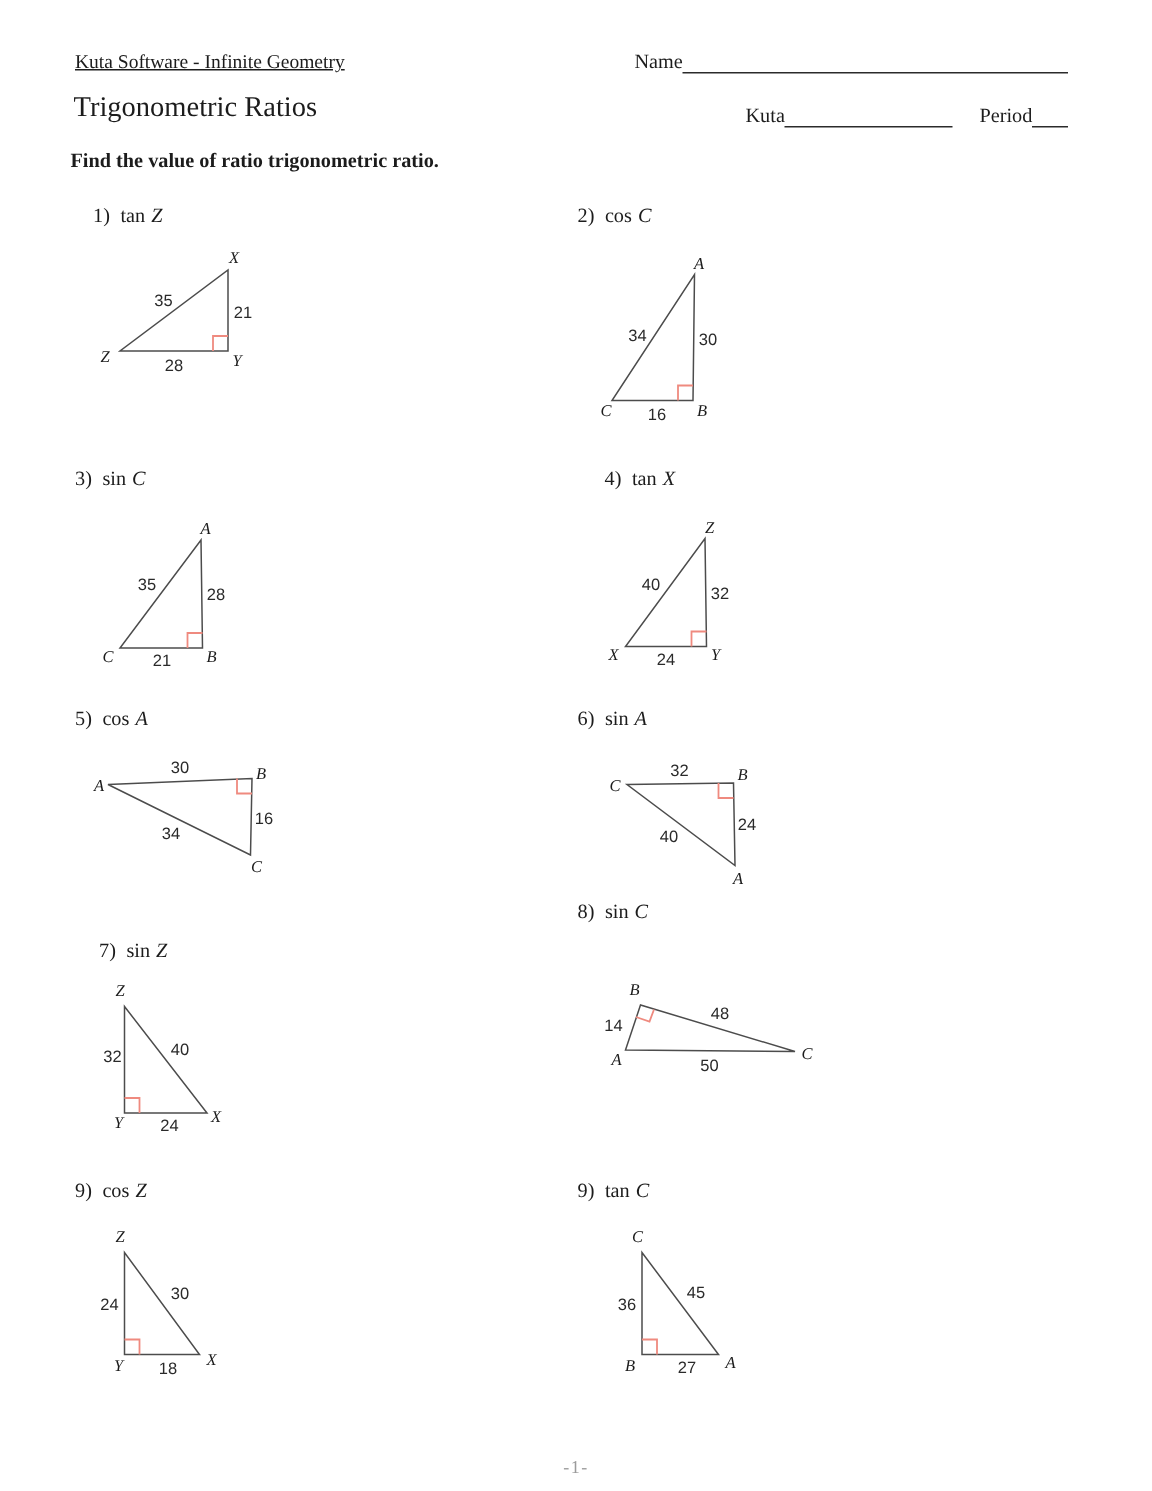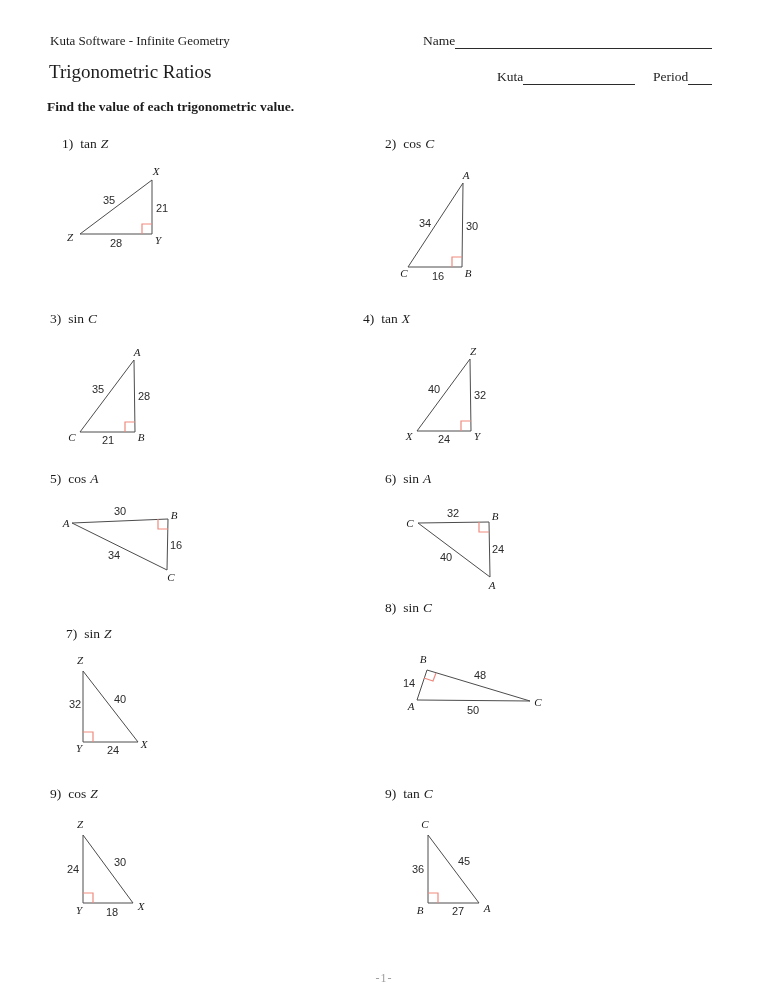--- a/index.html
+++ b/index.html
@@ -5,21 +5,21 @@
   html,body{margin:0;padding:0;background:#e9e9e9;}
   #page{
     position:relative;
     width:768px;height:994px;
     background:#ffffff;
     font-family:"Liberation Serif", serif;
     color:#1c1c1c;
     overflow:hidden;
   }
   .abs{position:absolute;}
-  .brand{font-size:13px;}
+  .brand{font-size:13px;text-decoration:underline;}
   .doc-title{font-size:19px;}
   .instruction{font-size:13.5px;font-weight:bold;}
   .field-label{font-size:13.5px;}
   .blank-line{display:inline-block;border-bottom:1px solid #2b2b2b;height:14px;vertical-align:bottom;}
   .problem-title{font-size:13.5px;white-space:nowrap;}
   .problem-number{display:inline-block;margin-right:7px;}
   .angle-letter{font-style:italic;margin-left:4px;}
   svg{position:absolute;overflow:visible;}
   .tri{fill:none;stroke:#4c4c4c;stroke-width:1;stroke-linejoin:miter;}
   .ra{fill:none;stroke:#ef8a7f;stroke-width:1.2;}
@@ -40,21 +40,21 @@
 
   <div class="abs doc-title" style="left:49px;top:61px;">Trigonometric Ratios</div>
 
   <div class="abs field-label" style="left:497px;top:69px;">
     <span>Kuta</span><span class="blank-line" style="width:112px;"></span>
   </div>
   <div class="abs field-label" style="left:653px;top:69px;">
     <span>Period</span><span class="blank-line" style="width:24px;"></span>
   </div>
 
-  <div class="abs instruction" style="left:47px;top:99px;">Find the value of each trigonometric value.</div>
+  <div class="abs instruction" style="left:47px;top:99px;">Find the value of ratio trigonometric ratio.</div>
 
   <div>
   <div>
     <div class="abs problem-title" style="left: 50px; top: 136px; margin-left: 12px;">
       <span class="problem-number">1)</span><span>tan</span><span class="angle-letter">Z</span>
     </div>
     <svg xmlns="http://www.w3.org/2000/svg" width="145" height="95" viewBox="0 0 145 95" style="left: 55px; top: 160px;">
       <polygon class="tri" points="25,74 97,74 97,20"></polygon>
       <path class="ra" d="M87,74 L87,64 L97,64" style="stroke: rgb(239, 138, 127);"></path>
     <text x="15" y="81" class="vertex">Z</text>
@@ -92,21 +92,21 @@
     <text x="14" y="98" class="vertex">C</text>
           <text x="83" y="98" class="vertex">B</text>
           <text x="79" y="13" class="vertex">A</text>
           <text x="40" y="50" class="side">35</text>
           <text x="86" y="57" class="side">28</text>
           <text x="50" y="101" class="side">21</text>
         </svg>
   </div>
 
   <div>
-    <div class="abs problem-title" style="left: 363px; top: 311px; font-family: Liberation Serif, serif;">
+    <div class="abs problem-title" style="left: 403px; top: 311px; font-family: Liberation Serif, serif;">
       <span class="problem-number">4)</span><span>tan</span><span class="angle-letter">X</span>
     </div>
     <svg xmlns="http://www.w3.org/2000/svg" width="120" height="105" viewBox="0 0 120 105" style="left: 398px; top: 343px;">
       <polygon class="tri" points="19,88 73,88 72,16"></polygon>
       <path class="ra" d="M63,88 L63,78 L73,78" style="stroke: rgb(239, 138, 127);"></path>
     <text x="11" y="97" class="vertex">X</text>
           <text x="79" y="97" class="vertex">Y</text>
           <text x="75" y="12" class="vertex">Z</text>
           <text x="36" y="50" class="side">40</text>
           <text x="82" y="56" class="side">32</text>

